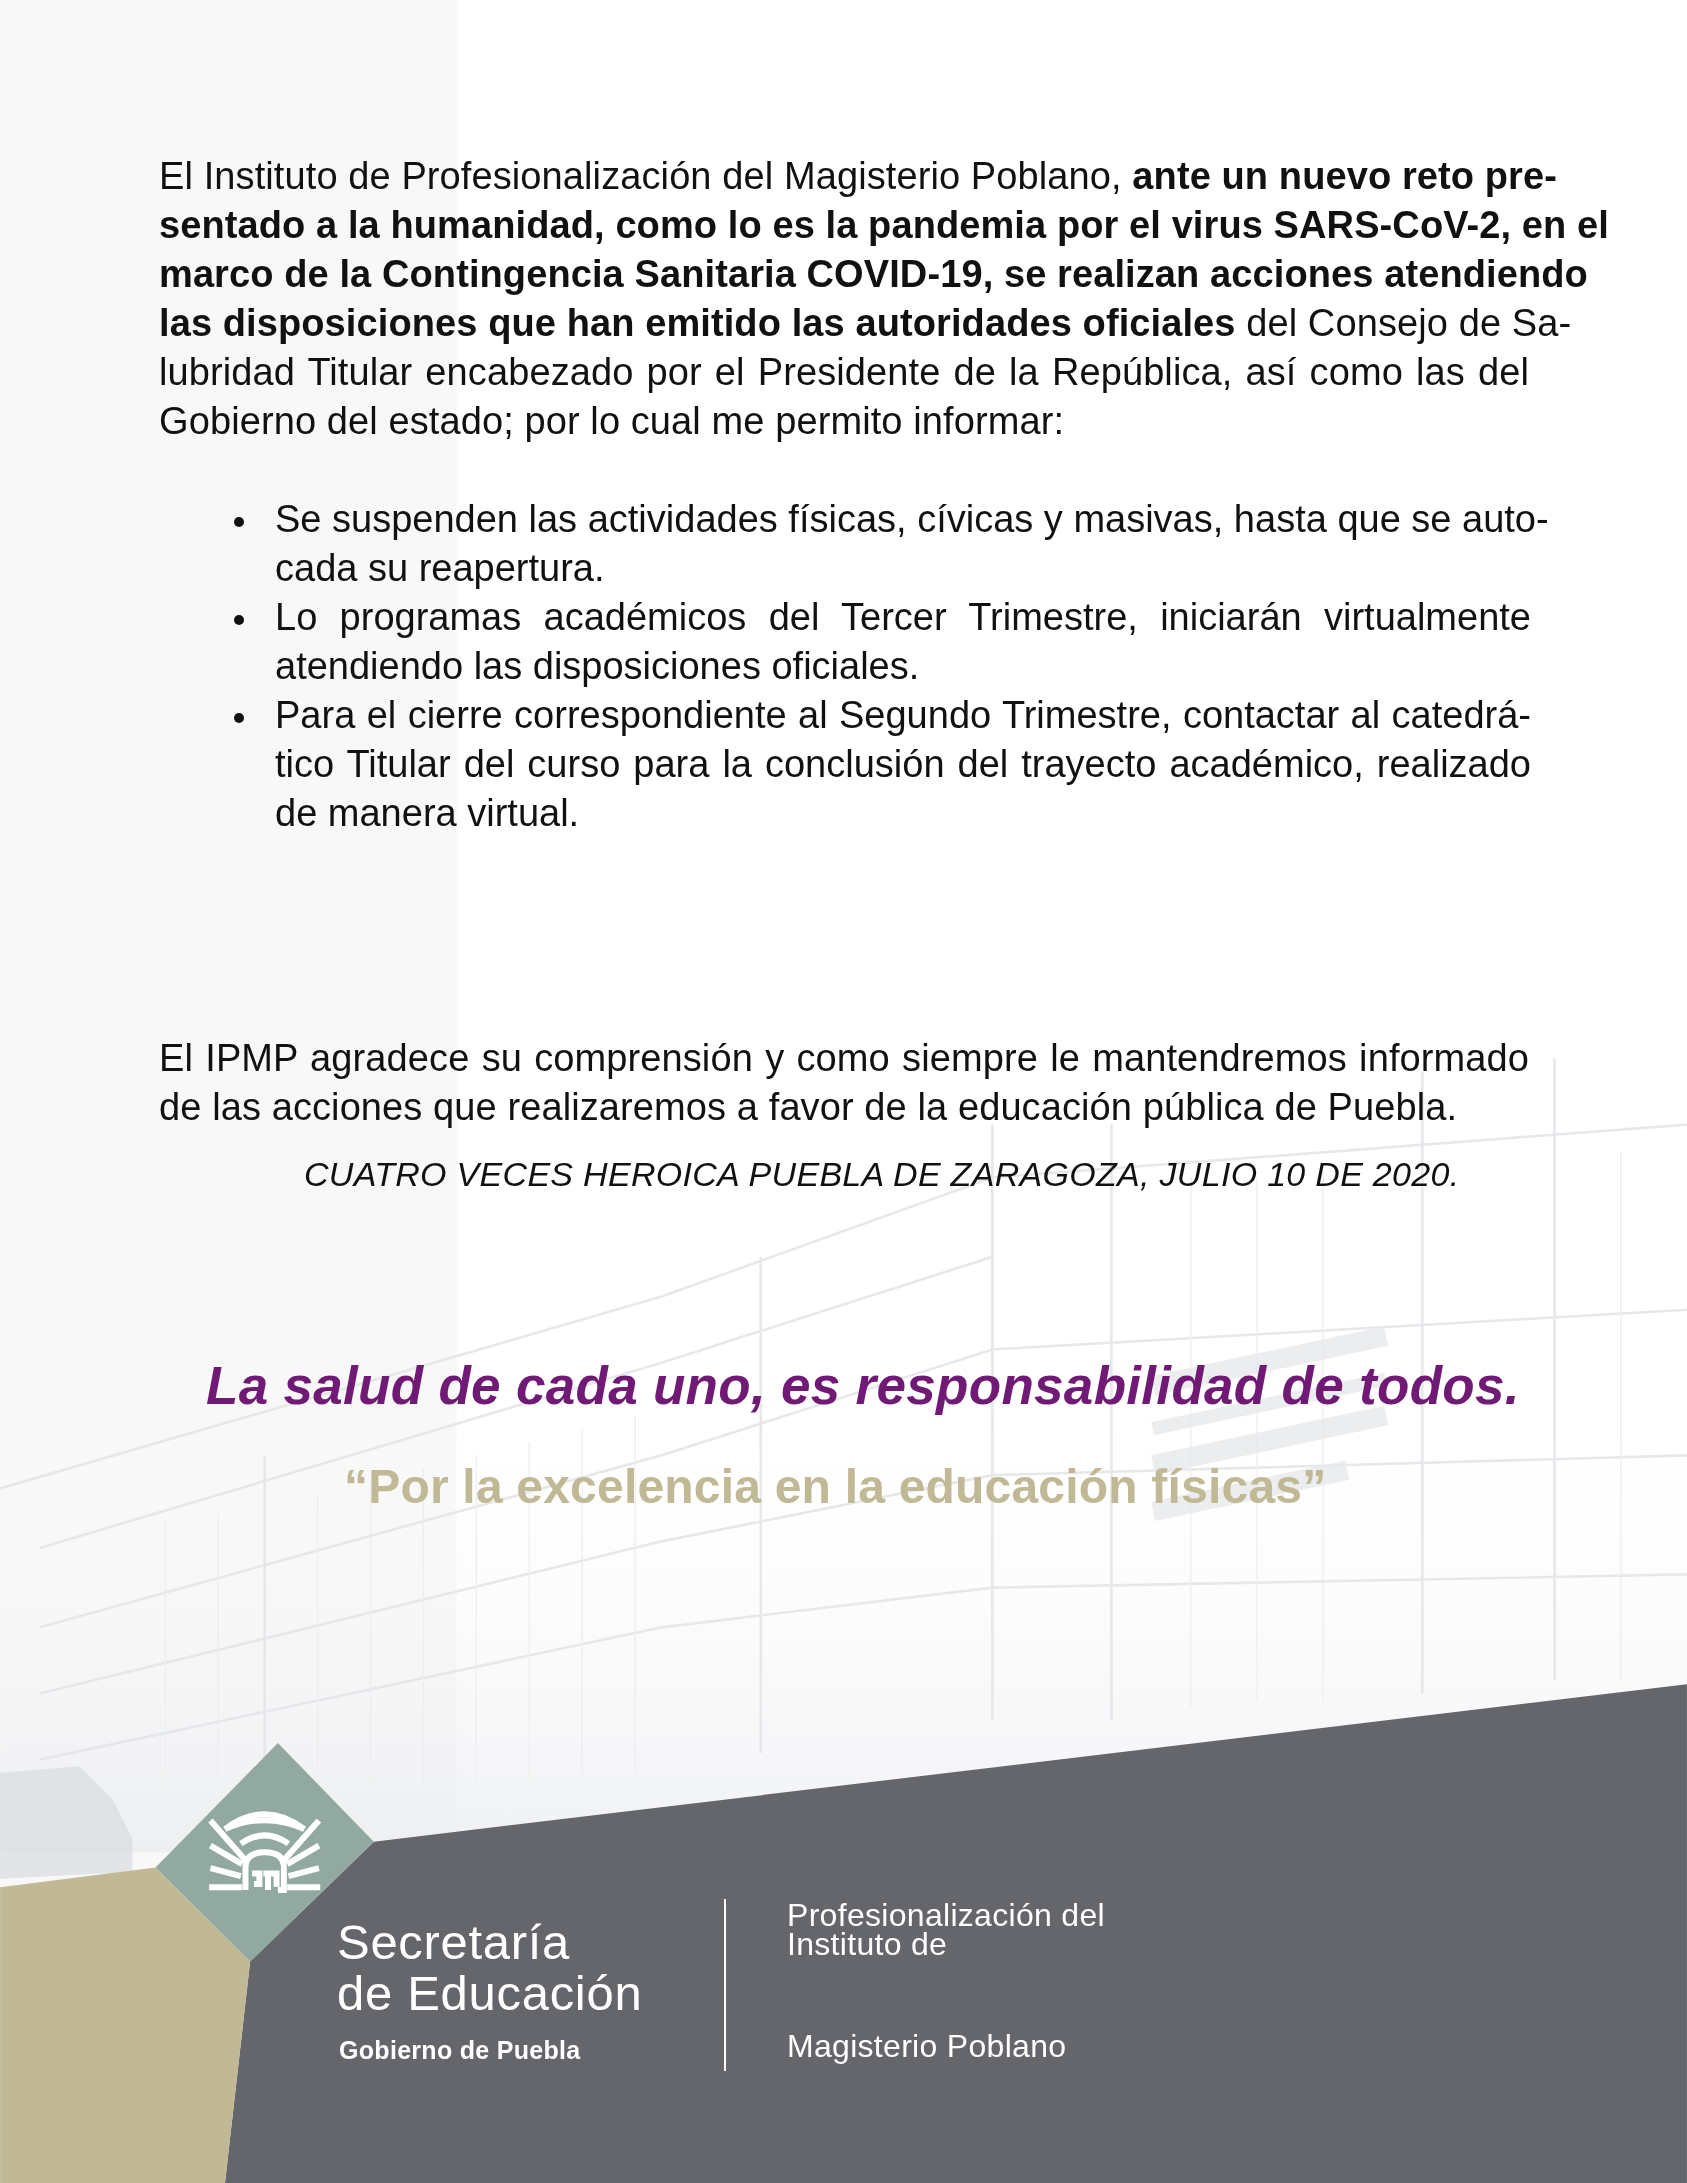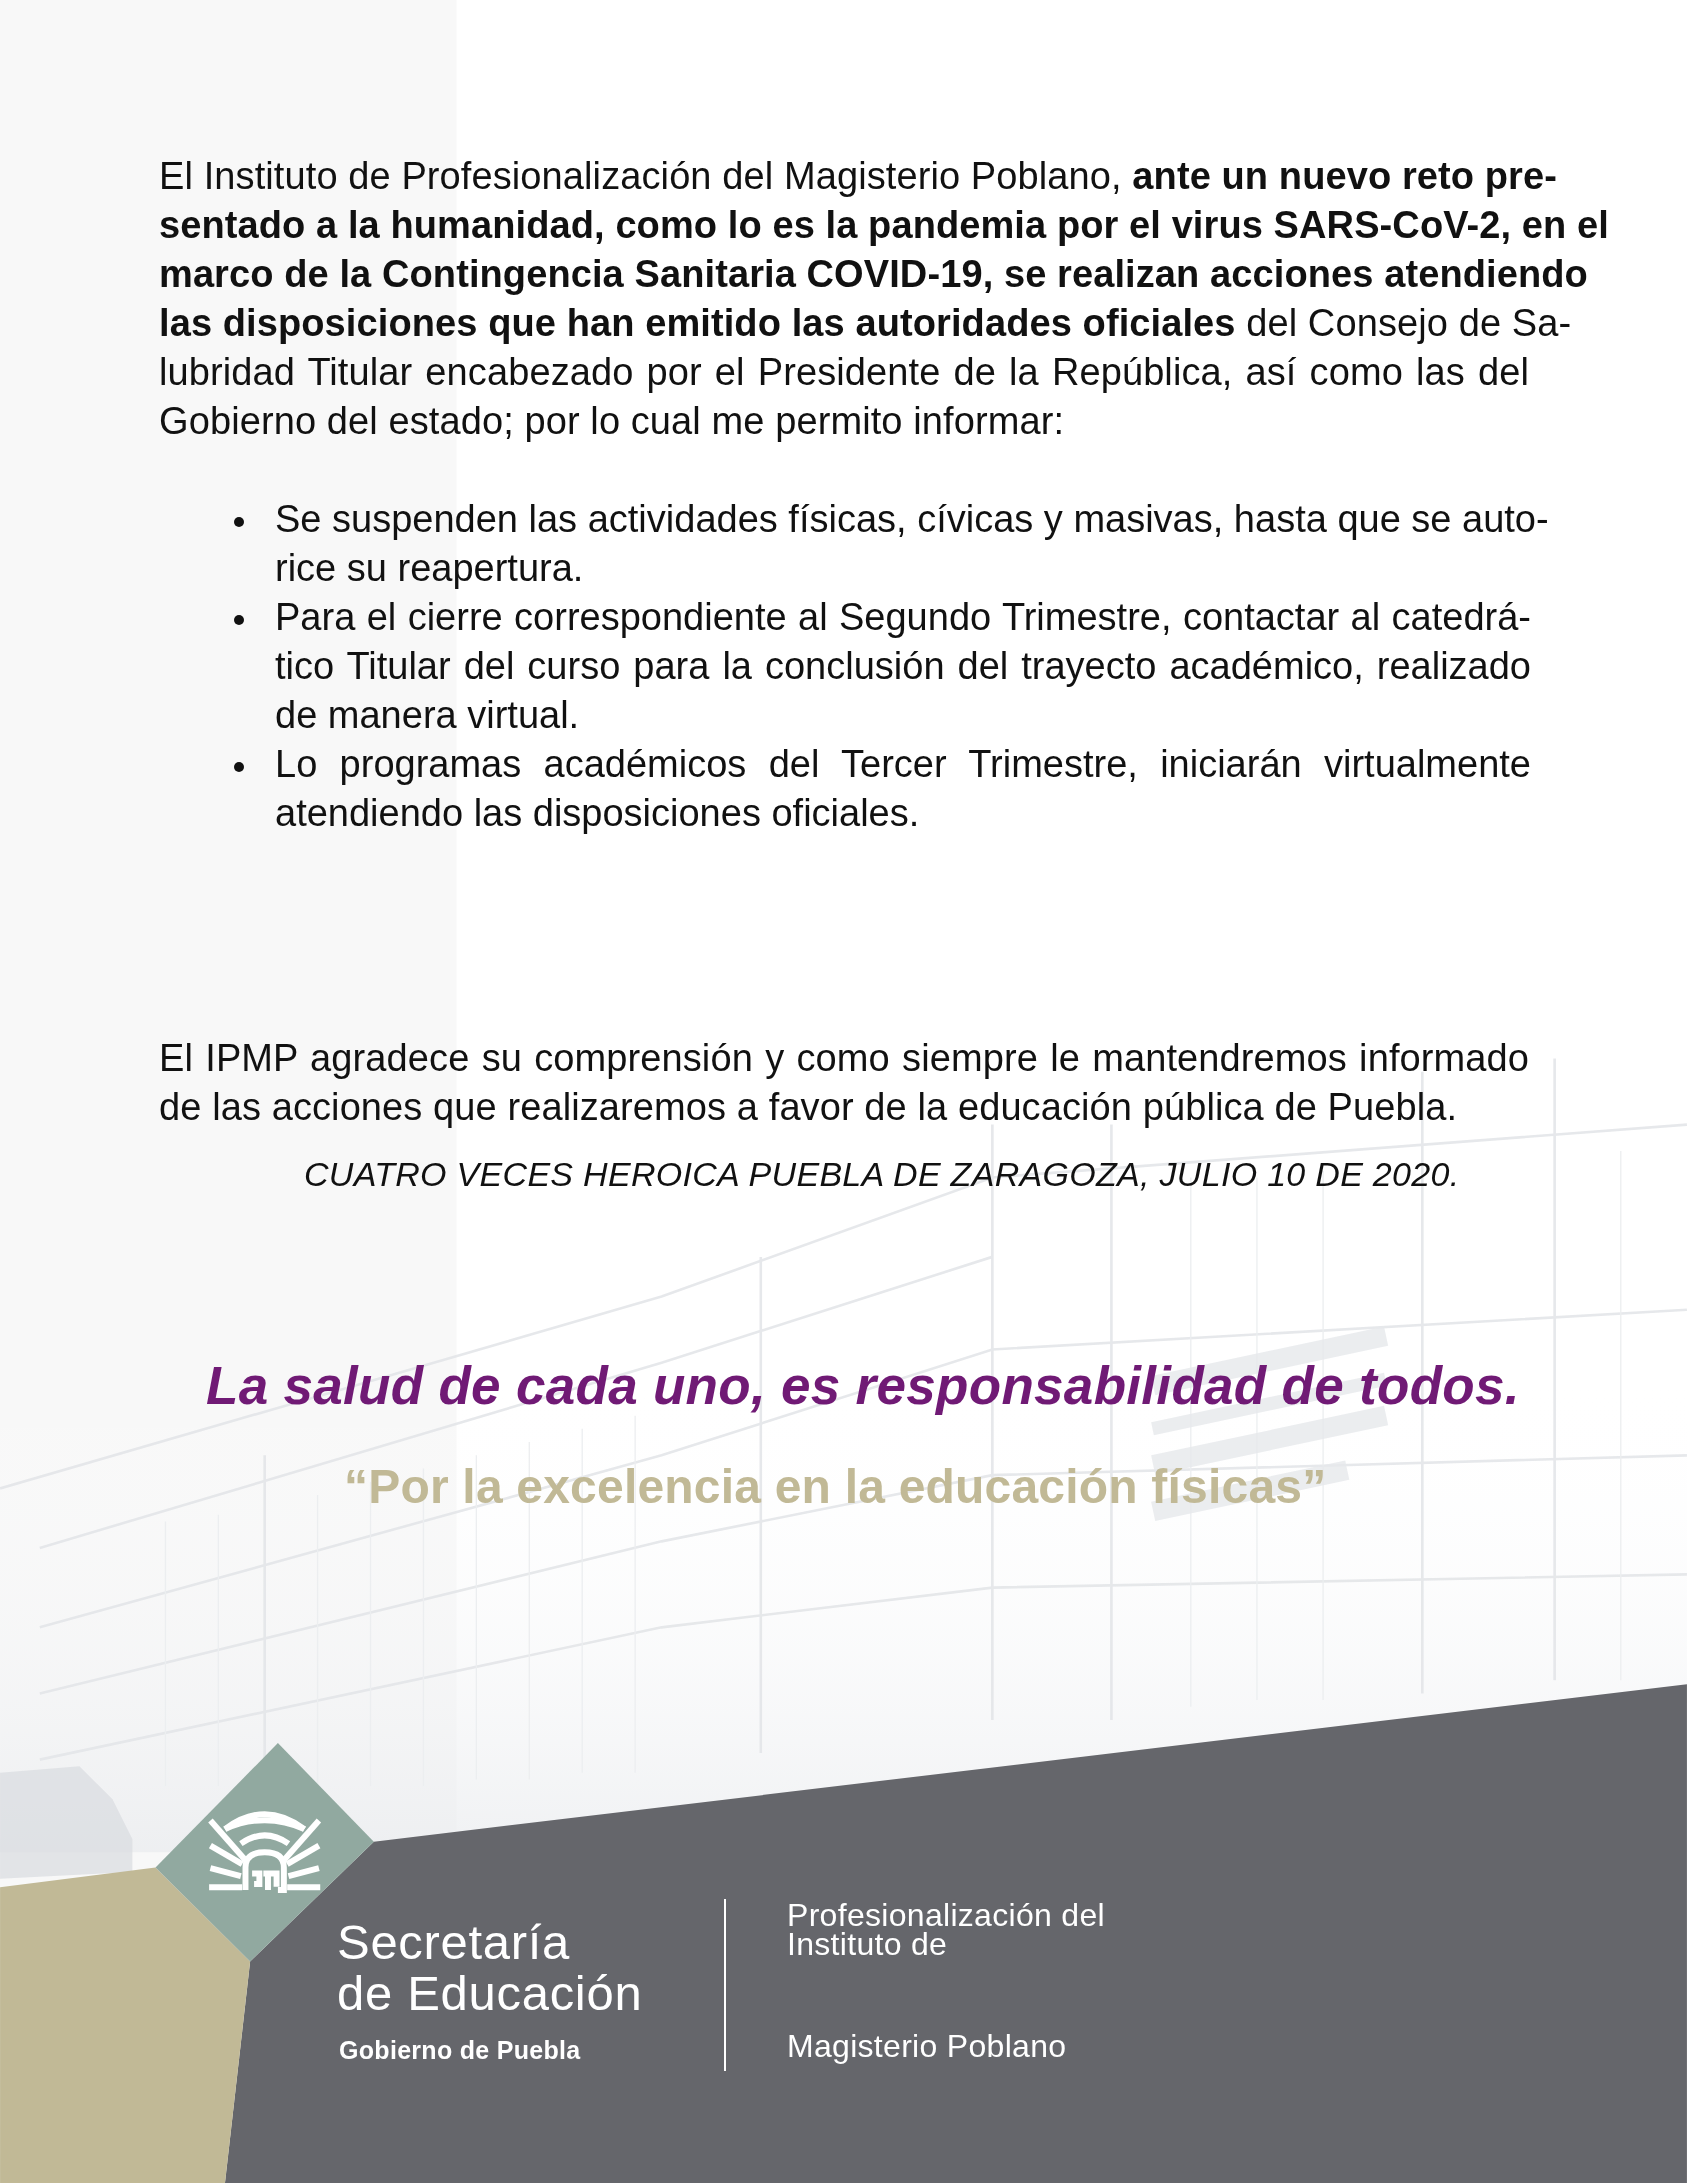--- a/index.html
+++ b/index.html
@@ -72,32 +72,32 @@
   <span class="jline b"><span>marco de la Contingencia Sanitaria COVID-19, se realizan acciones atendiendo</span></span>
   <span class="jline"><span class="b">las disposiciones que han emitido las autoridades oficiales</span><span> del Consejo de Sa-</span></span>
   <span class="jline"><span>lubridad Titular encabezado por el Presidente de la República, así como las del</span></span>
   <span class="jline last"><span>Gobierno del estado; por lo cual me permito informar:</span></span>
 </div>
 
 <ul class="bullet-list">
   <li class="bullet-item">
     <span class="bullet-dot"></span>
     <span class="bline">Se suspenden las actividades físicas, cívicas y masivas, hasta que se auto-</span>
-    <span class="bline last">rice su reapertura.</span>
+    <span class="bline last">cada su reapertura.</span>
+  </li>
+  <li class="bullet-item">
+    <span class="bullet-dot"></span>
+    <span class="bline">Lo programas académicos del Tercer Trimestre, iniciarán virtualmente</span>
+    <span class="bline last">atendiendo las disposiciones oficiales.</span>
   </li>
   <li class="bullet-item">
     <span class="bullet-dot"></span>
     <span class="bline">Para el cierre correspondiente al Segundo Trimestre, contactar al catedrá-</span>
     <span class="bline">tico Titular del curso para la conclusión del trayecto académico, realizado</span>
     <span class="bline last">de manera virtual.</span>
-  </li>
-  <li class="bullet-item">
-    <span class="bullet-dot"></span>
-    <span class="bline">Lo programas académicos del Tercer Trimestre, iniciarán virtualmente</span>
-    <span class="bline last">atendiendo las disposiciones oficiales.</span>
   </li>
 </ul>
 
 <div class="txt body-text" style="left:159px; top:1034px;">
   <span class="jline">El IPMP agradece su comprensión y como siempre le mantendremos informado</span>
   <span class="jline last">de las acciones que realizaremos a favor de la educación pública de Puebla.</span>
 </div>
 
 <div class="txt date-line">CUATRO VECES HEROICA PUEBLA DE ZARAGOZA, JULIO 10 DE 2020.</div>
 

